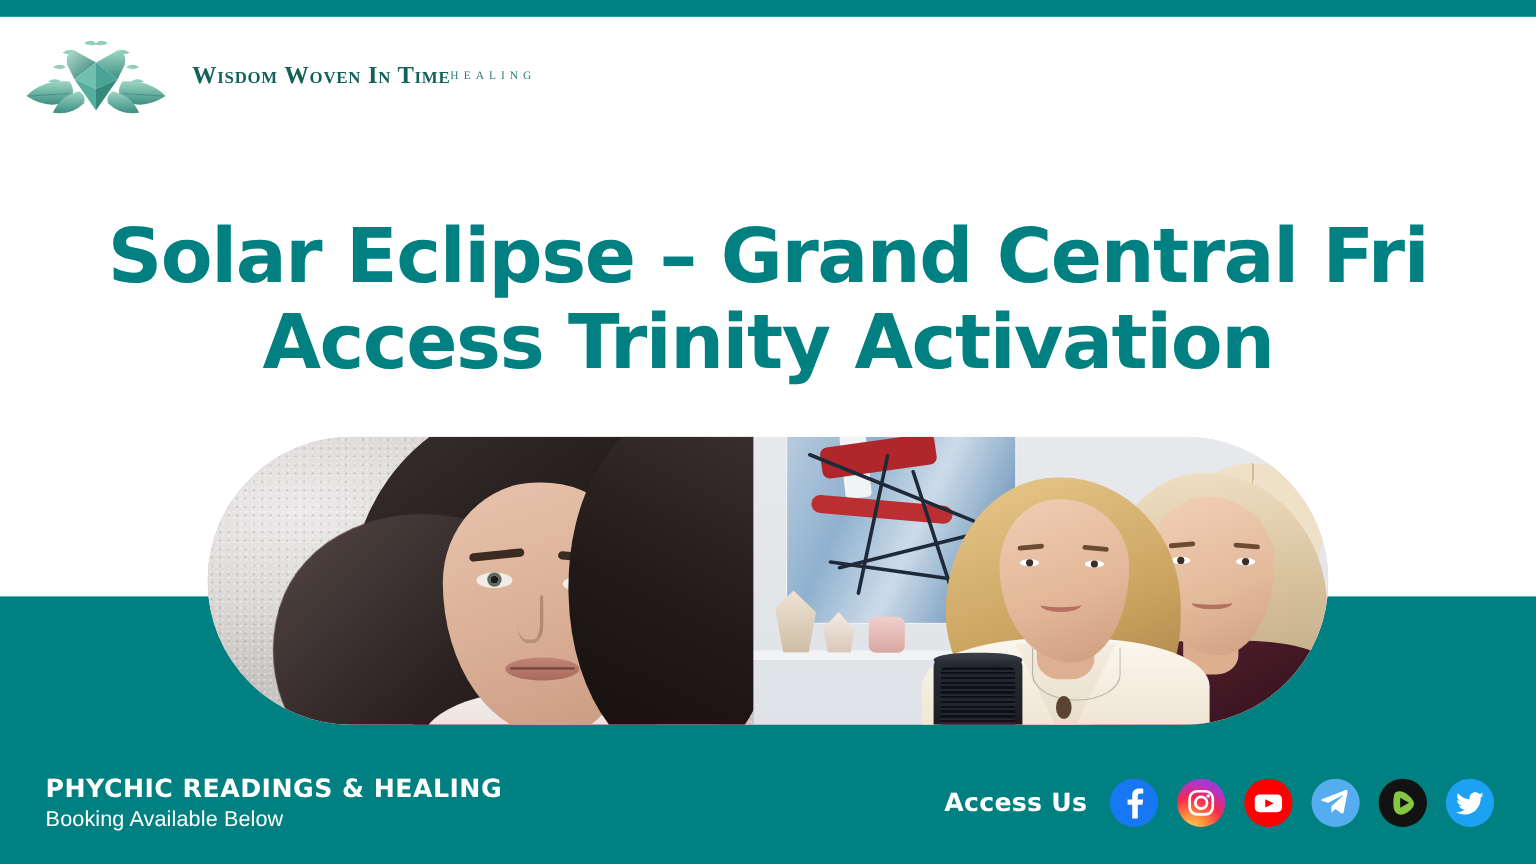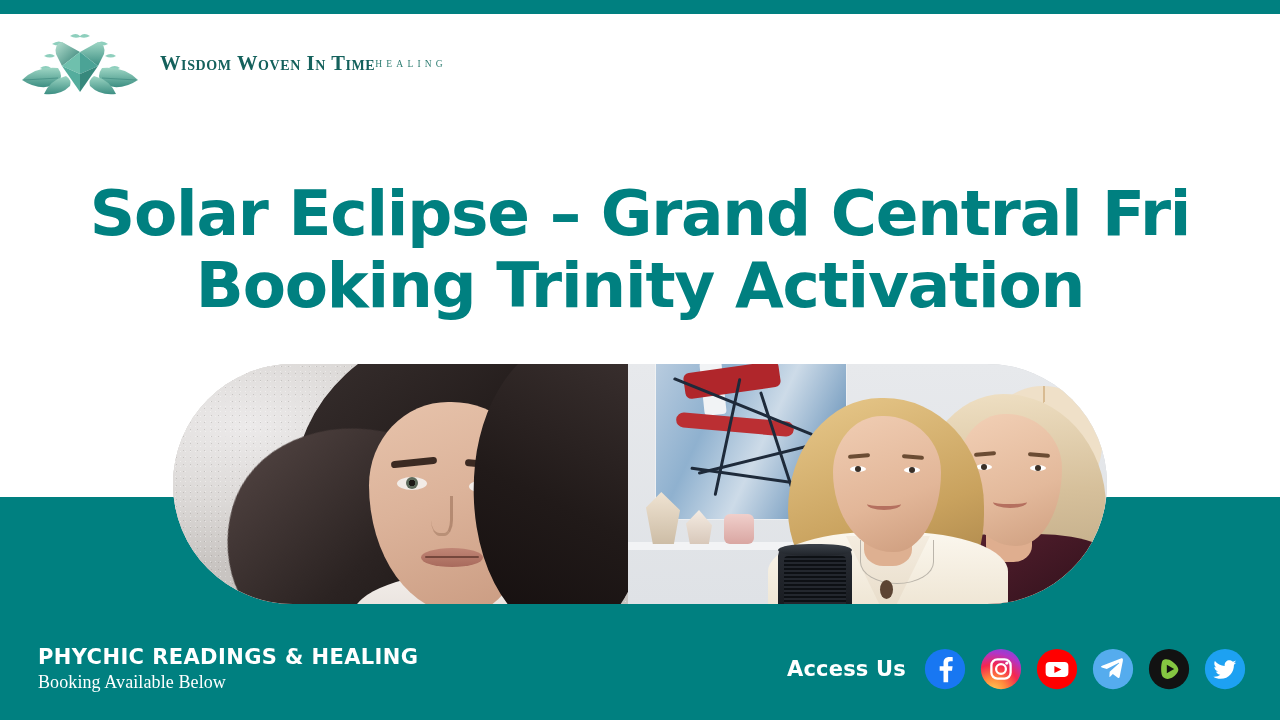--- a/index.html
+++ b/index.html
@@ -245,21 +245,21 @@
     border-bottom:4px solid #b5705f; border-radius:0 0 50% 50%; }
 
   
   .bl-block { position:absolute; left:38px; top:645px; }
   .bl-title {
     color:#ffffff; font-weight:bold; font-size:21px; letter-spacing:0.4px;
     font-family:"DejaVu Sans", sans-serif; line-height:1.15;
   }
   .bl-sub {
     color:#ffffff; font-size:18px; margin-top:3px; letter-spacing:0.1px;
-    font-family:Liberation Serif, serif; line-height:1.15;
+    font-family:Liberation Sans, sans-serif; line-height:1.15;
   }
 
   
   .follow-wrap {
     position:absolute; right:34px; top:648px;
     display:flex; align-items:center; gap:14px;
   }
   .follow-label {
     color:#ffffff; font-weight:bold; font-size:21px; letter-spacing:0.2px;
     font-family:"DejaVu Sans", sans-serif; margin-right:4px; white-space:nowrap;
@@ -319,21 +319,21 @@
         <path d="M24 58 L58 56"></path>
           <path d="M136 58 L102 56"></path>
       </g>
     </svg>
     <div class="logo-name">Wisdom Woven In Time</div>
     <div class="logo-sub">Healing</div>
   </div>
 
   <div class="headline">
     <span class="l1">Solar Eclipse – Grand Central Fri</span>
-    <span class="l2">Booking Trinity Activation</span>
+    <span class="l2">Access Trinity Activation</span>
   </div>
 
   <div class="bottompanel"></div>
 
   <div class="photoband">
 
     <div class="photo photo-left">
       <div class="pillow"></div>
       <div class="hair-back"></div>
       <div class="hair-sweep"></div>

